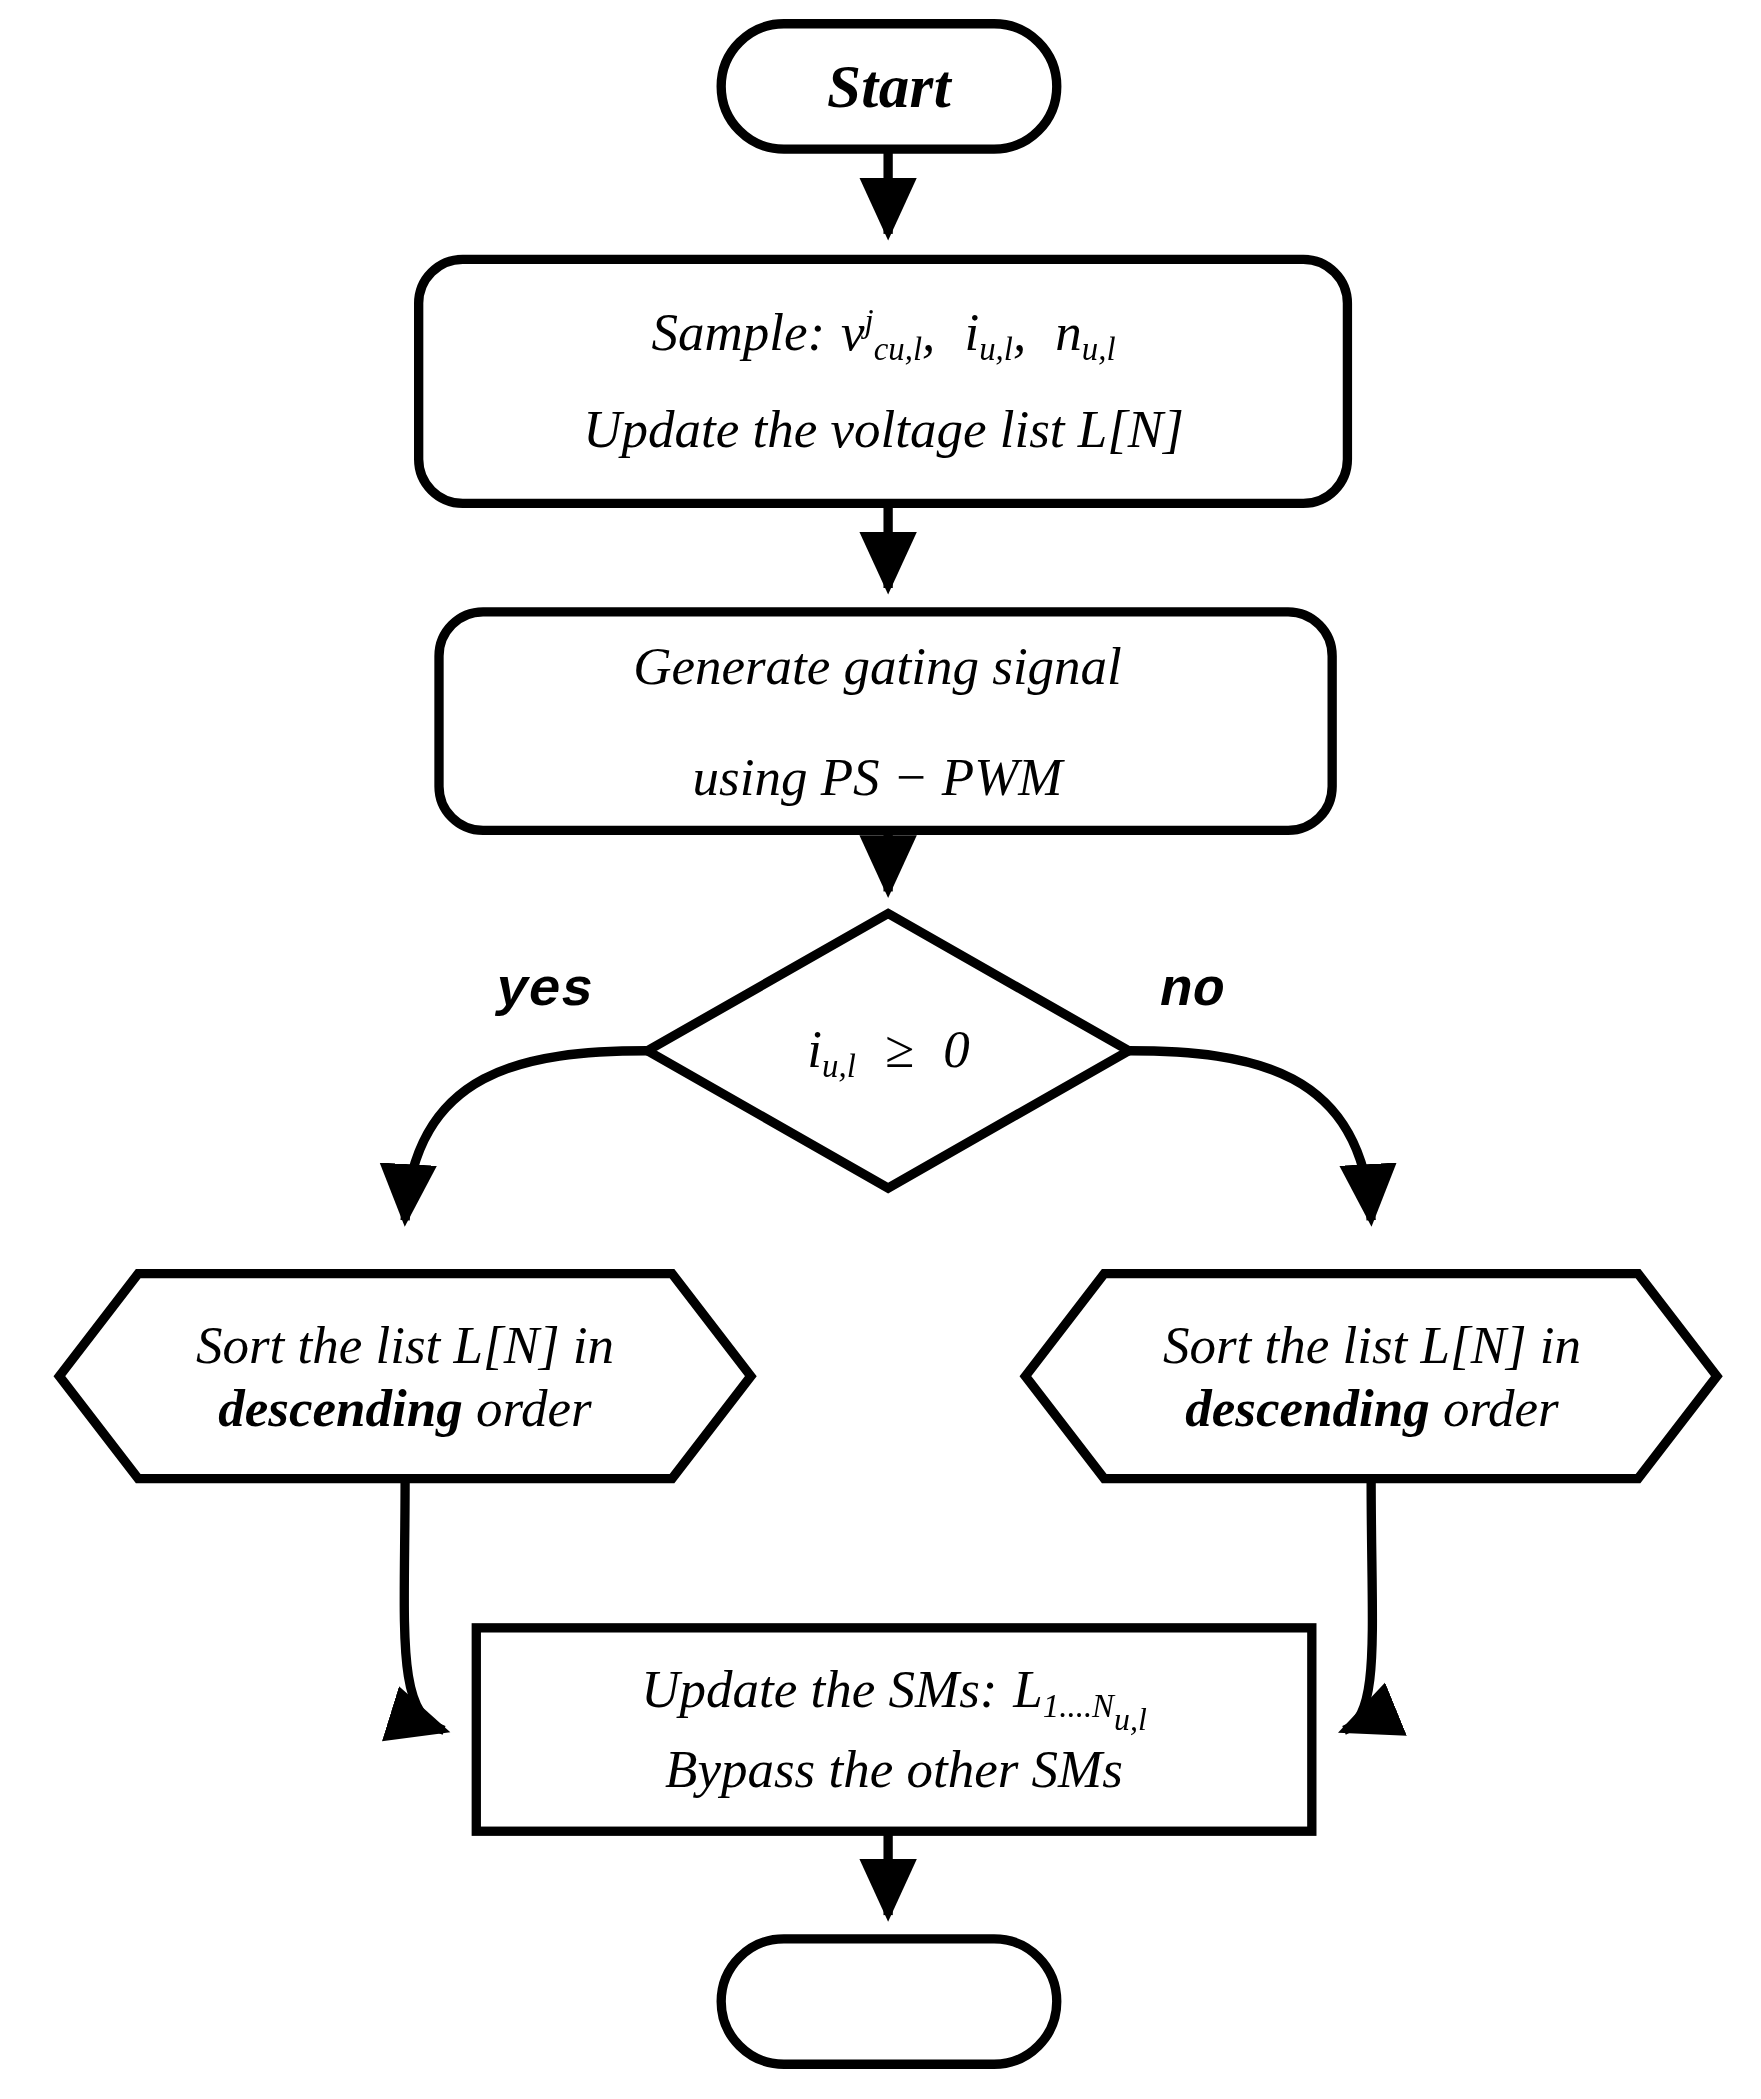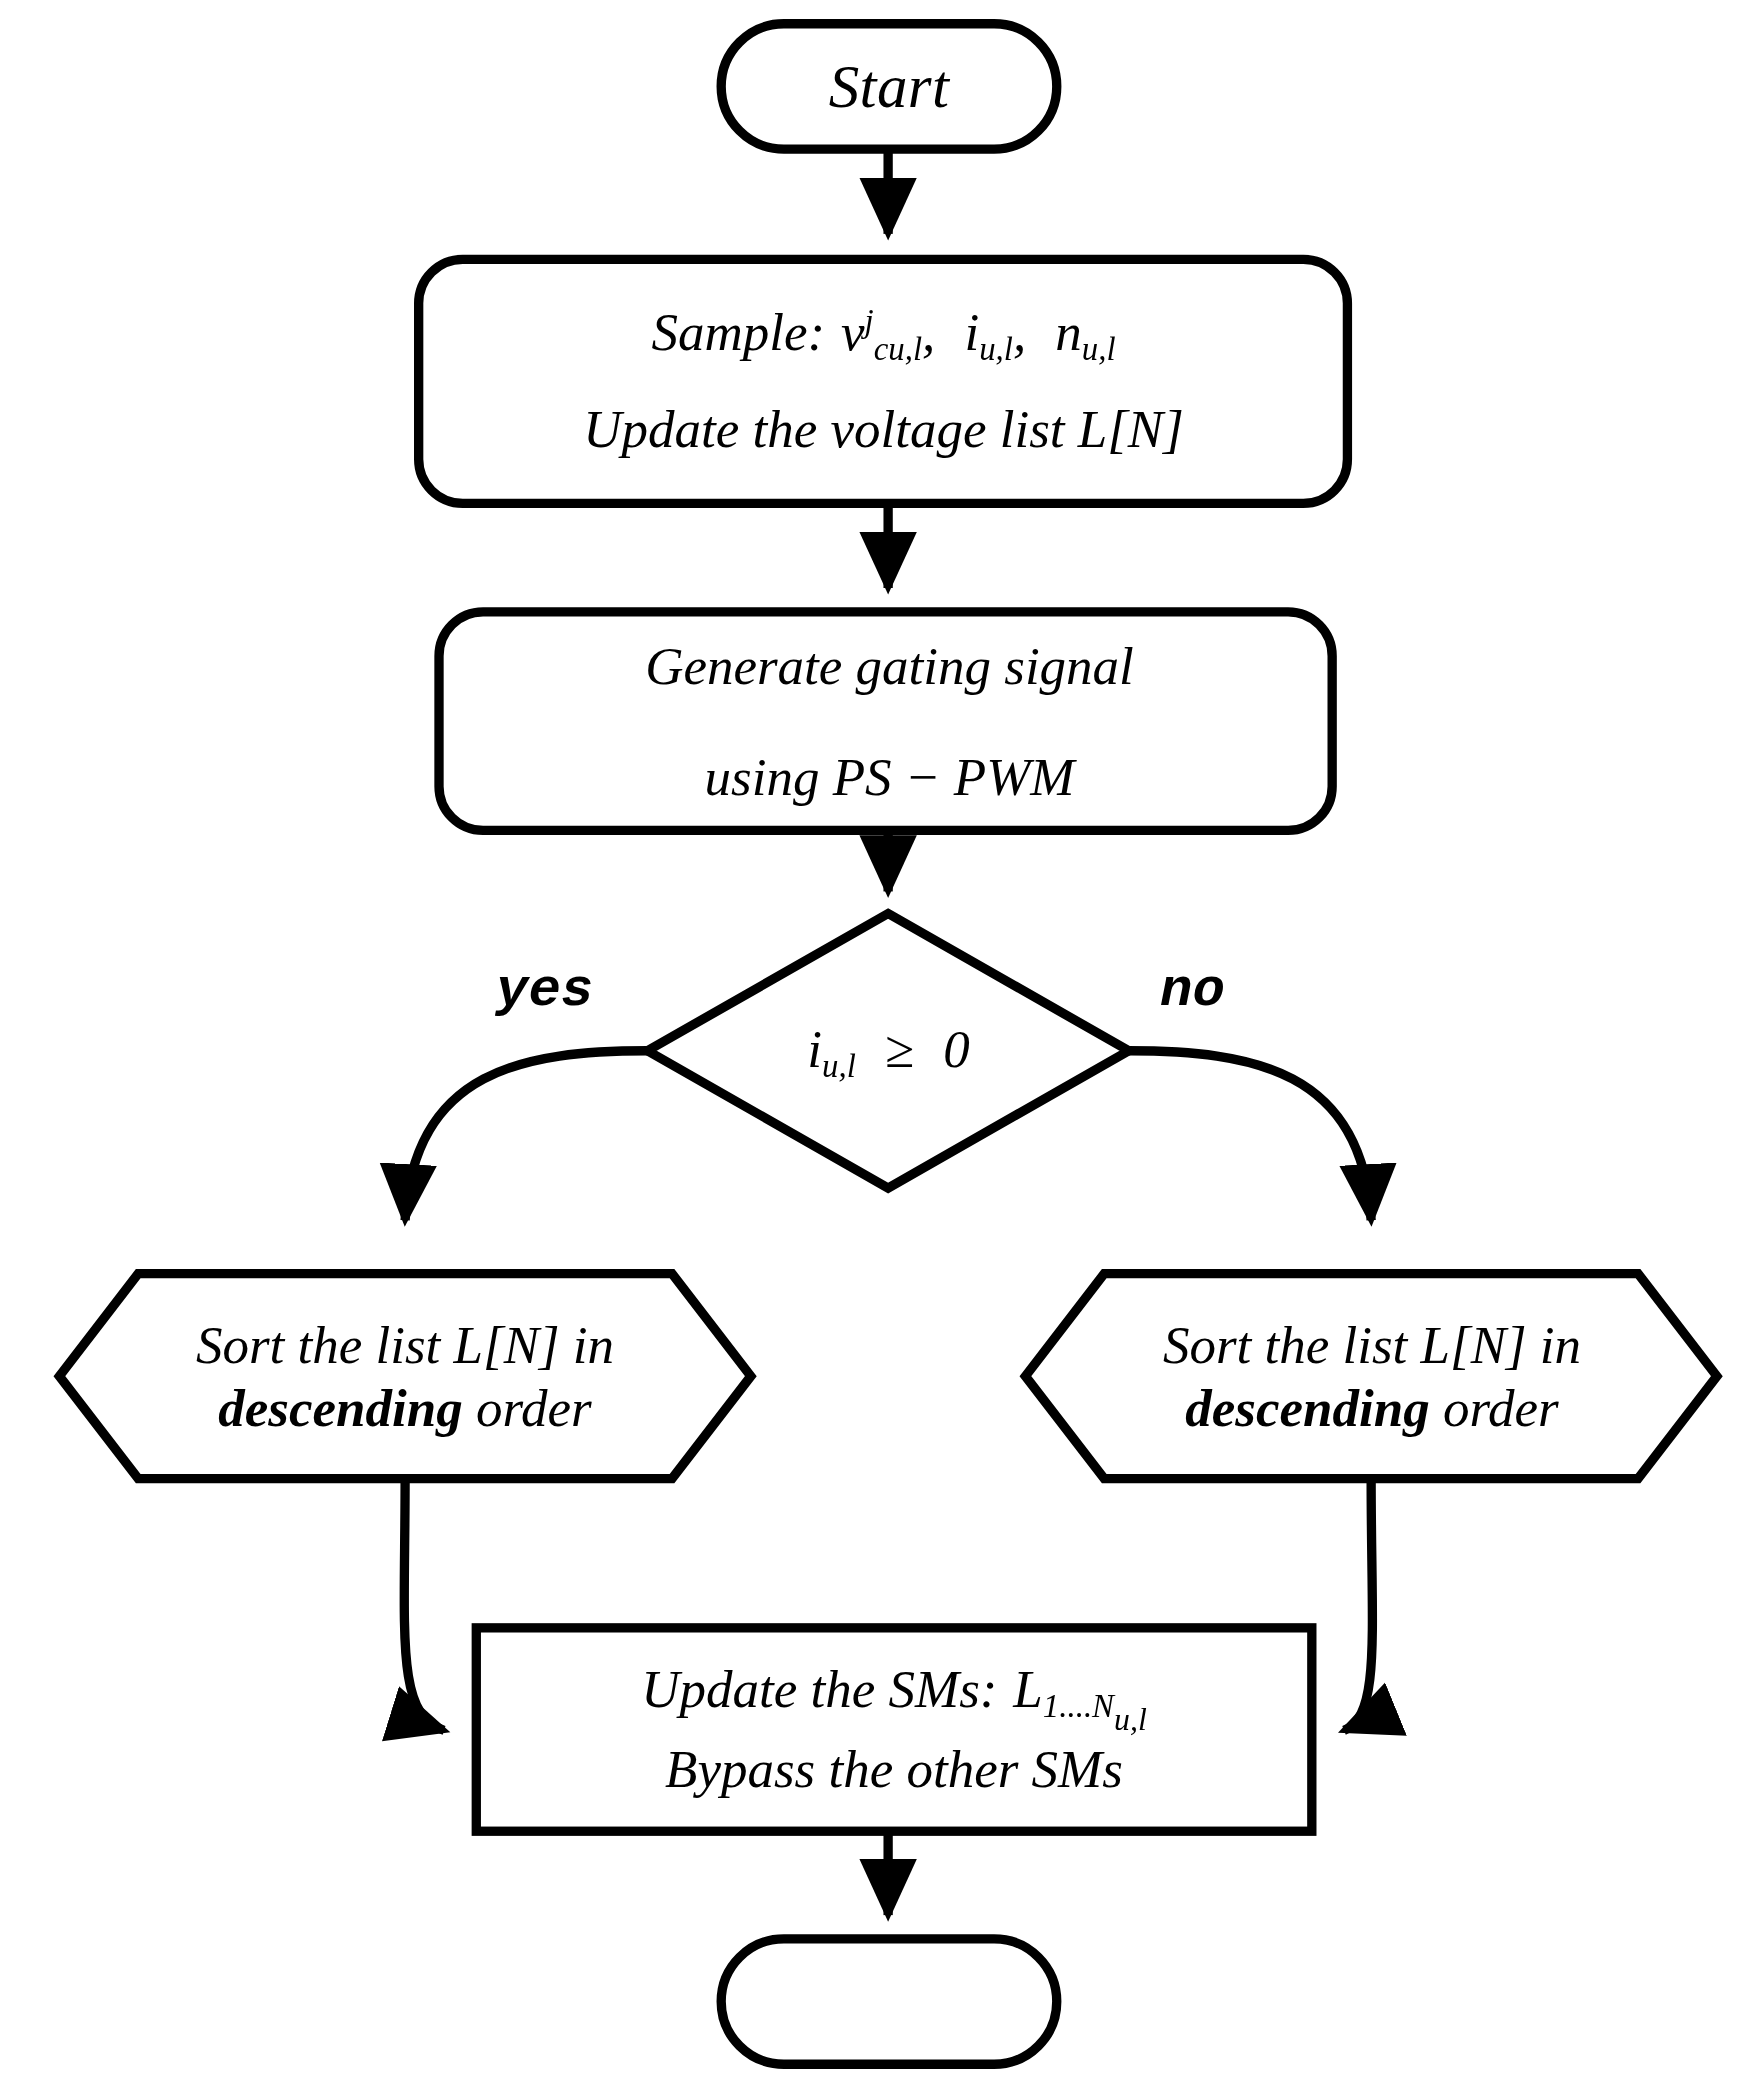--- a/index.html
+++ b/index.html
@@ -31,21 +31,21 @@
     justify-content: center;
     text-align: center;
     color: #000000;
     font-family: "Liberation Serif", "DejaVu Serif", serif;
     font-style: italic;
     line-height: 1.18;
     pointer-events: none;
     white-space: nowrap;
   }
   .terminal-text {
-    font-weight: normal;
+    font-weight: bold;
     font-size: 61px;
     letter-spacing: 0.4px;
   }
   .proc-text {
     font-size: 53px;
   }
   .cond-text {
     font-size: 53px;
   }
   .branch-text {
@@ -129,21 +129,21 @@
     <span class="terminal-text">Start</span>
   </div>
 
   <div class="node-label" style="left:419px; top:259px; width:929px; height:244px;">
     <div class="proc-text" style="margin-bottom:29px;">
       <span>Sample:</span><span class="gap-sm"></span><span>v</span><span class="sup">j</span><span class="sub">cu,l</span><span>,</span><span class="gap-md"></span><span>i</span><span class="sub">u,l</span><span>,</span><span class="gap-md"></span><span>n</span><span class="sub">u,l</span>
     </div>
     <div class="proc-text">Update the voltage list L[N]</div>
   </div>
 
-  <div class="node-label" style="left:443px; top:612px; width:893px; height:219px;gap:48px;">
+  <div class="node-label" style="left:431px; top:612px; width:893px; height:219px;gap:48px;">
     <div class="proc-text">Generate gating signal</div>
     <div class="proc-text">using PS − PWM</div>
   </div>
 
   <div class="node-label" style="left:648px; top:975px; width:481px; height:153px;">
     <div class="cond-text">
       <span>i</span><span class="sub">u,l</span><span class="gap-md"></span><span>≥</span><span class="gap-md"></span><span>0</span>
     </div>
   </div>
 

